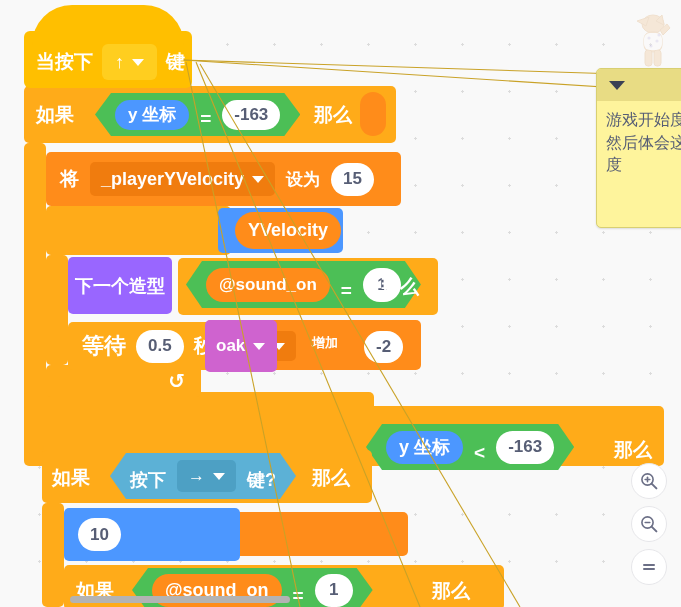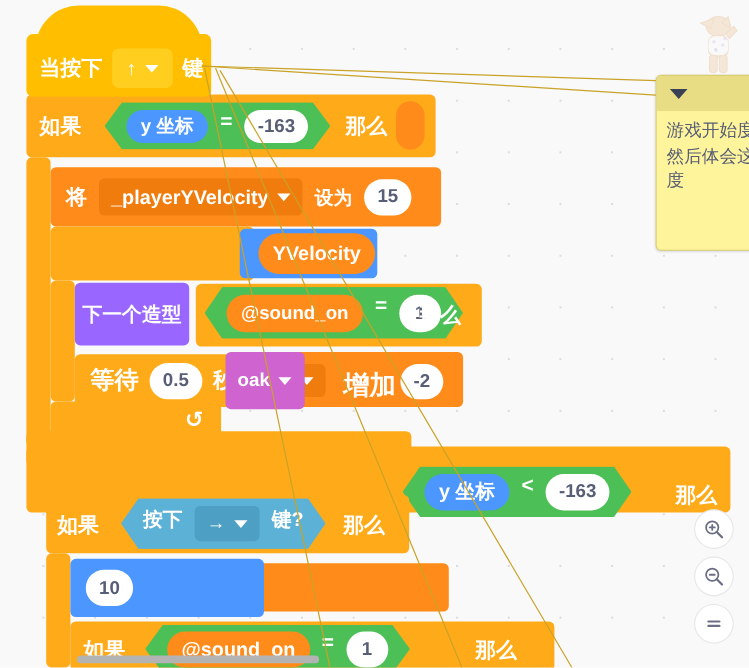--- a/index.html
+++ b/index.html
@@ -78,21 +78,21 @@
   }
 
   
   .hex {
     display:flex; align-items:center;
     height:42px;
     padding:0 20px;
     clip-path: polygon(16px 0, calc(100% - 16px) 0, 100% 50%, calc(100% - 16px) 100%, 16px 100%, 0 50%);
   }
   .hex-inner {
-    display:flex; align-items:flex-start; gap:11px;
+    display:flex; align-items:flex-end; gap:11px;
   }
 
   
   .hatblock {
     position:absolute;
     border-radius: 6px;
   }
   .hatblock .dome {
     position:absolute; left:0; top:-26px;
     width: 120px; height: 40px;
@@ -238,21 +238,21 @@
       <span class="lbl" style="font-size:19px;">=</span>
       <span class="inputnum" style="height:34px;">1</span>
     </div>
   </div>
   <div class="lbl" style="position:absolute; left:381px; top:274px; font-size:19px;">那么</div>
 
   <div class="blk vars" style="left:206px; top:320px; width:215px; height:50px;"></div>
   <span class="dropdown vars-d" style="position:absolute; left:262px; top:331px; height:30px;">
     <span class="caret"></span>
   </span>
-  <span class="lbl" style="position:absolute; left:312px; top:334px; font-size:24px;">增加</span>
+  <span class="lbl" style="position:absolute; left:312px; top:334px; font-size:13px;">增加</span>
   <span class="inputnum" style="position:absolute; left:364px; top:331px; height:32px;">-2</span>
 
   <div class="blk sound" style="left:205px; top:320px; width:72px; height:52px; border-radius:5px;"></div>
   <span class="dropdown" style="position:absolute; left:205px; top:332px; background:transparent; height:28px;">
     <span style="font-size:17px;">oak</span>
     <span class="caret"></span>
   </span>
 
   <div class="blk ctrl" style="left:24px; top:406px; width:640px; height:60px;"></div>
 

